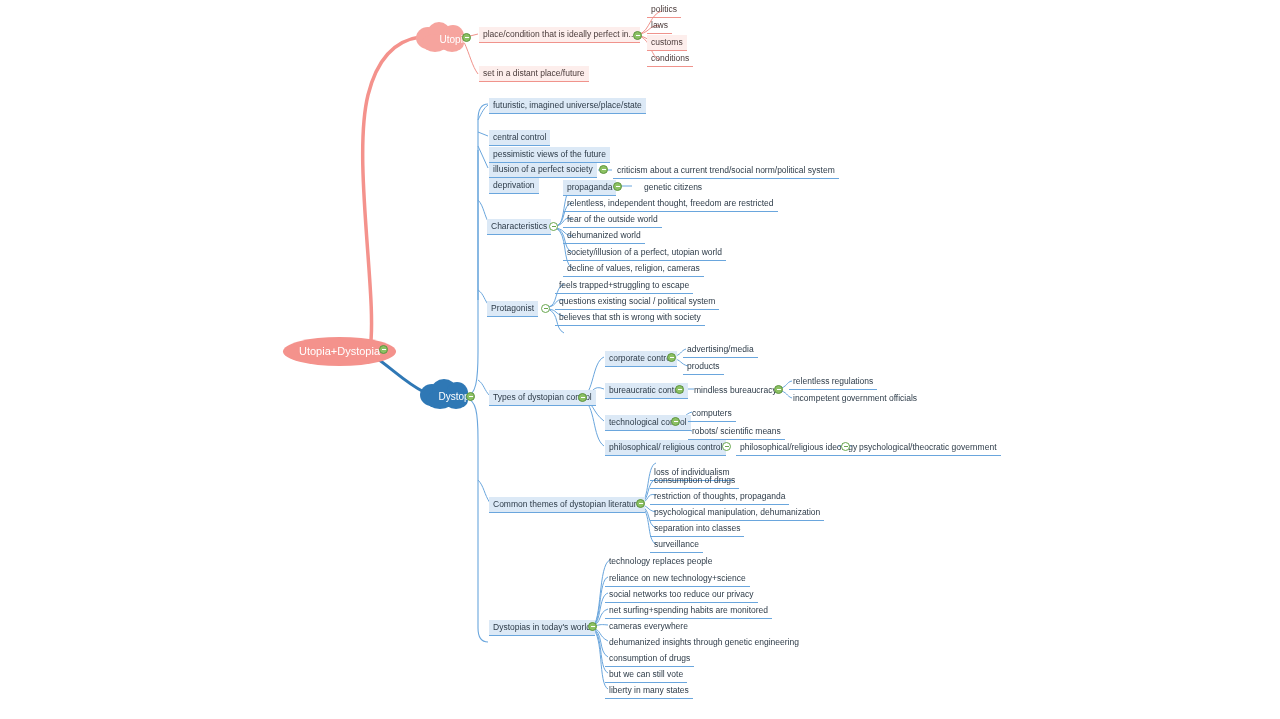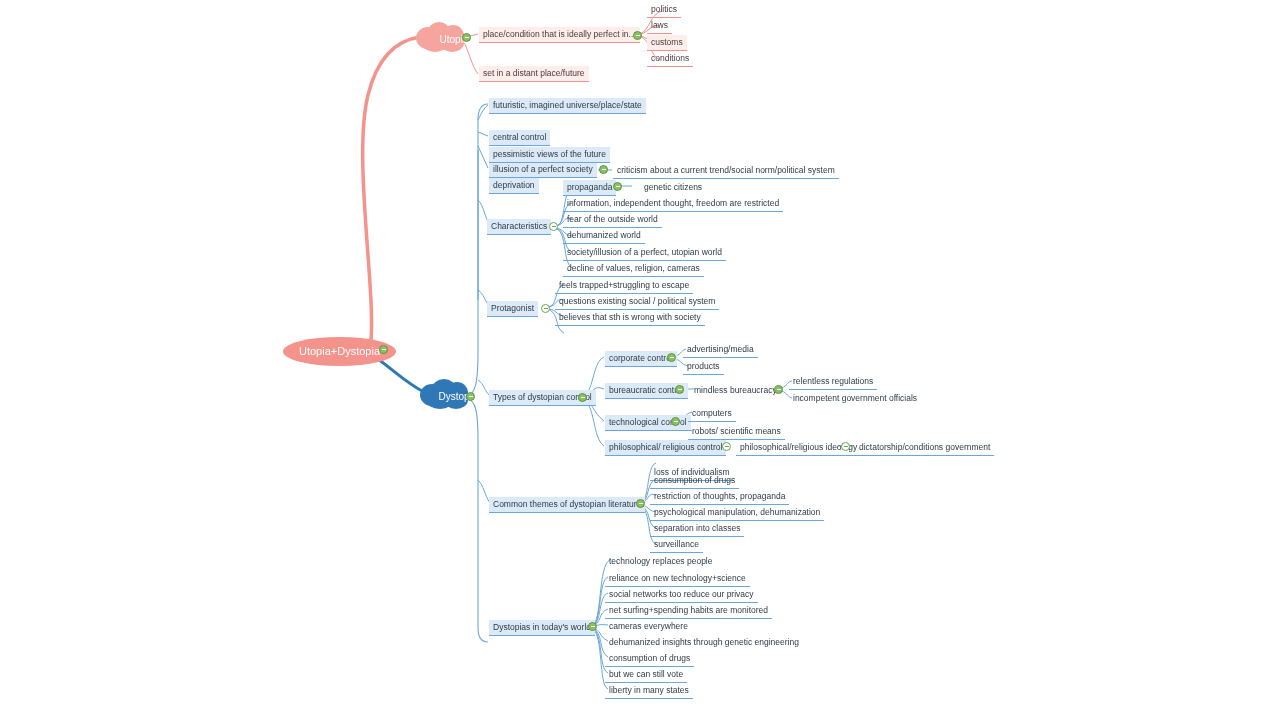--- a/index.html
+++ b/index.html
@@ -214,21 +214,21 @@
 
   <div class="node blue-fill" style="left:563px;top:180px;">
     <span>propaganda</span>
   </div>
   <div class="toggle open" style="left:613px;top:182px;"></div>
   <div class="node blue-none" style="left:640px;top:180px;">
     <span>genetic citizens</span>
   </div>
 
   <div class="node blue-plain" style="left:563px;top:196px;">
-    <span>information, independent thought, freedom are restricted</span>
+    <span>relentless, independent thought, freedom are restricted</span>
   </div>
   <div class="node blue-plain" style="left:563px;top:212px;">
     <span>fear of the outside world</span>
   </div>
   <div class="node blue-plain" style="left:563px;top:228px;">
     <span>dehumanized world</span>
   </div>
   <div class="node blue-plain" style="left:563px;top:245px;">
     <span>society/illusion of a perfect, utopian world</span>
   </div>
@@ -295,21 +295,21 @@
 
   <div class="node blue-fill" style="left:605px;top:440px;">
     <span>philosophical/ religious control</span>
   </div>
   <div class="toggle hollow" style="left:722px;top:442px;"></div>
   <div class="node blue-plain" style="left:736px;top:440px;">
     <span>philosophical/religious ideology</span>
   </div>
   <div class="toggle hollow" style="left:841px;top:442px;"></div>
   <div class="node blue-plain" style="left:855px;top:440px;">
-    <span>dictatorship/conditions government</span>
+    <span>psychological/theocratic government</span>
   </div>
 
   <div class="node blue-fill" style="left:489px;top:497px;">
     <span>Common themes of dystopian literature</span>
   </div>
   <div class="toggle open" style="left:636px;top:499px;"></div>
 
   <div class="node blue-plain" style="left:650px;top:457px;margin-top:8px;">
     <span>loss of individualism</span>
   </div>

